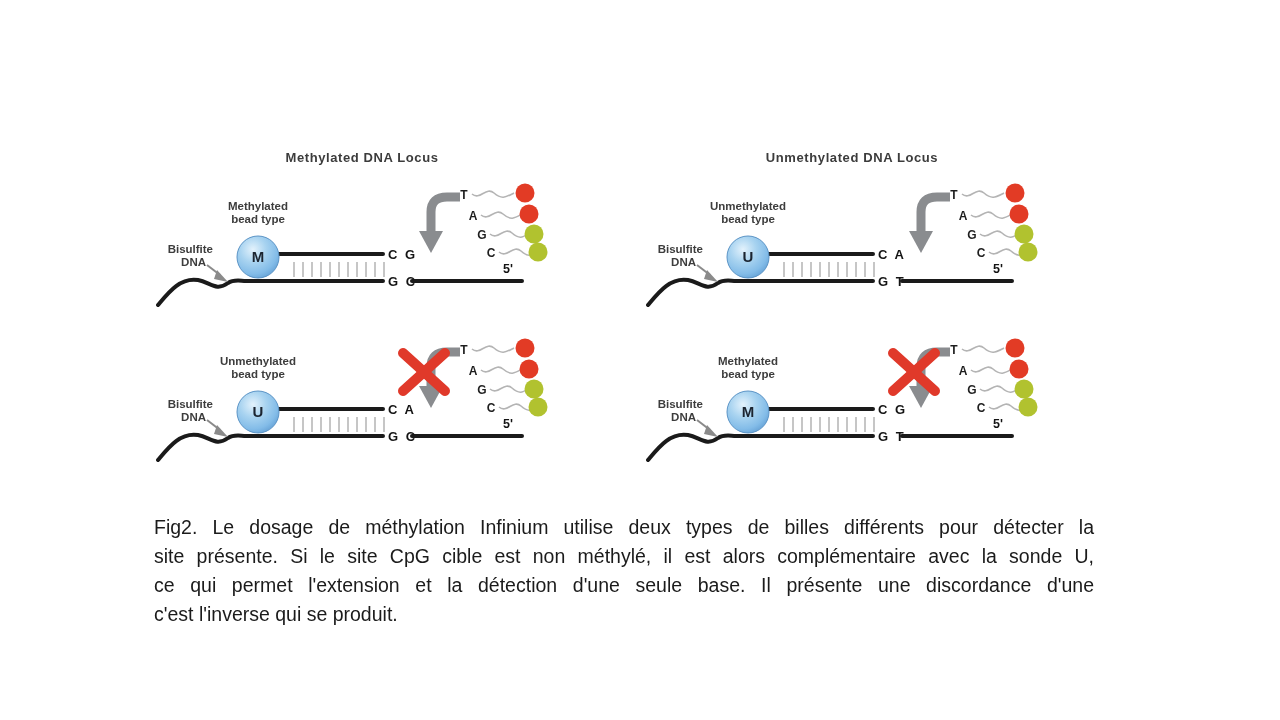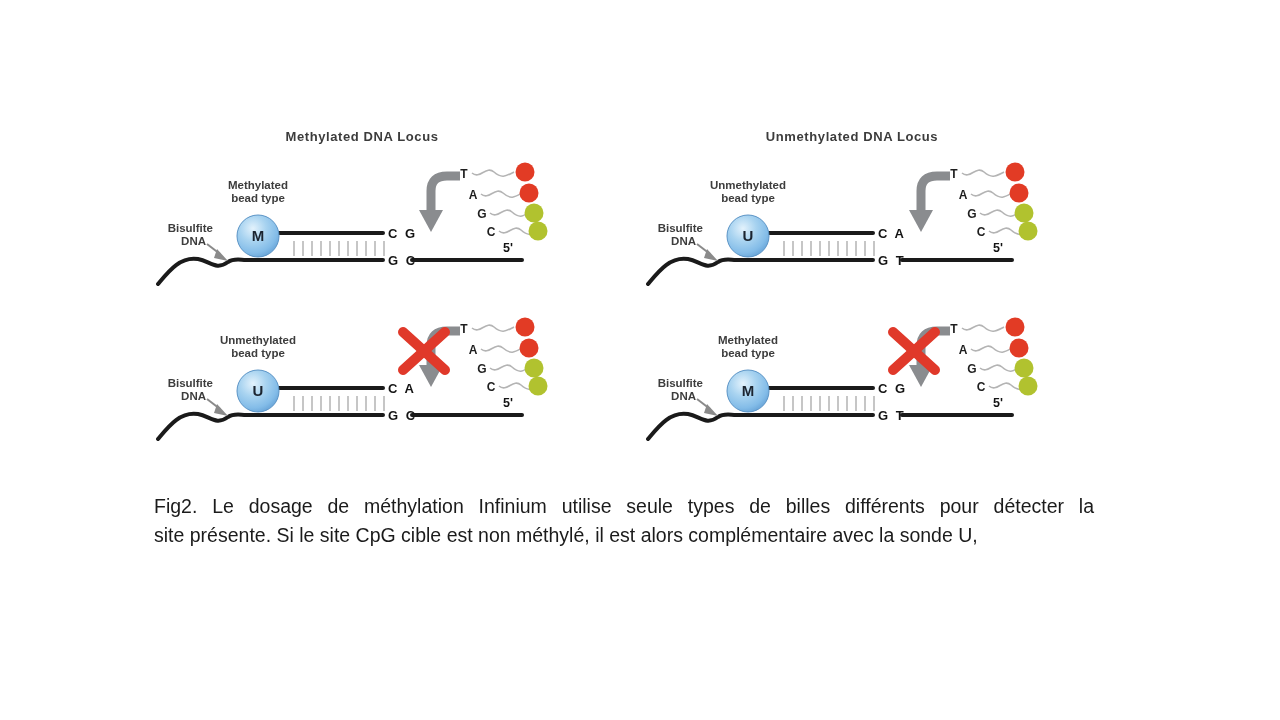--- a/index.html
+++ b/index.html
@@ -1,20 +1,20 @@
 <!DOCTYPE html>
 <html><head>
 <meta charset="utf-8">
 <style>
   html,body{margin:0;padding:0;}
   body{
     width:1280px;height:720px;position:relative;overflow:hidden;
     background:#ffffff;font-family:"Liberation Sans",sans-serif;
   }
-  .slide{position:absolute;inset:0;}
+  .slide{position:absolute;inset:0;margin-top:21px;}
   .panel{position:absolute;width:450px;height:175px;}
   #p0{left:150px;top:120px}
   #p1{left:640px;top:120px}
   #p2{left:150px;top:275px}
   #p3{left:640px;top:275px}
 
   
   .ptitle{font-family:"Liberation Sans",sans-serif;font-weight:bold;font-size:13px;
           fill:#3c3c3c;letter-spacing:0.6px;text-anchor:middle;}
   .lbl{font-family:"Liberation Sans",sans-serif;font-weight:bold;font-size:11.5px;fill:#3d3d3d;}
@@ -253,17 +253,19 @@
       <text class="nt" x="332" y="98">G</text>
       <path class="sq" d="M340 93 c 8 7 14 -8 22 -1 s 11 4 18 0"></path>
       <circle cx="384" cy="93" r="9.5" fill="#b1c22f"></circle>
       <text class="nt" x="341" y="116">C</text>
       <path class="sq" d="M349 111 c 8 7 14 -8 22 -1 s 10 4 17 0"></path>
       <circle cx="388" cy="111" r="9.5" fill="#b1c22f"></circle>
     </g>
   </svg>
 
   <div class="caption">
-    <div class="caption-line">Fig2. Le dosage de méthylation Infinium utilise seule types de billes différents pour détecter la</div>
+    <div class="caption-line">Fig2. Le dosage de méthylation Infinium utilise deux types de billes différents pour détecter la</div>
     <div class="caption-line">site présente. Si le site CpG cible est non méthylé, il est alors complémentaire avec la sonde U,</div>
+    <div class="caption-line">ce qui permet l'extension et la détection d'une seule base. Il présente une discordance d'une</div>
+    <div class="caption-line">c'est l'inverse qui se produit.</div>
   </div>
 
 </div>
 
 </body></html>

